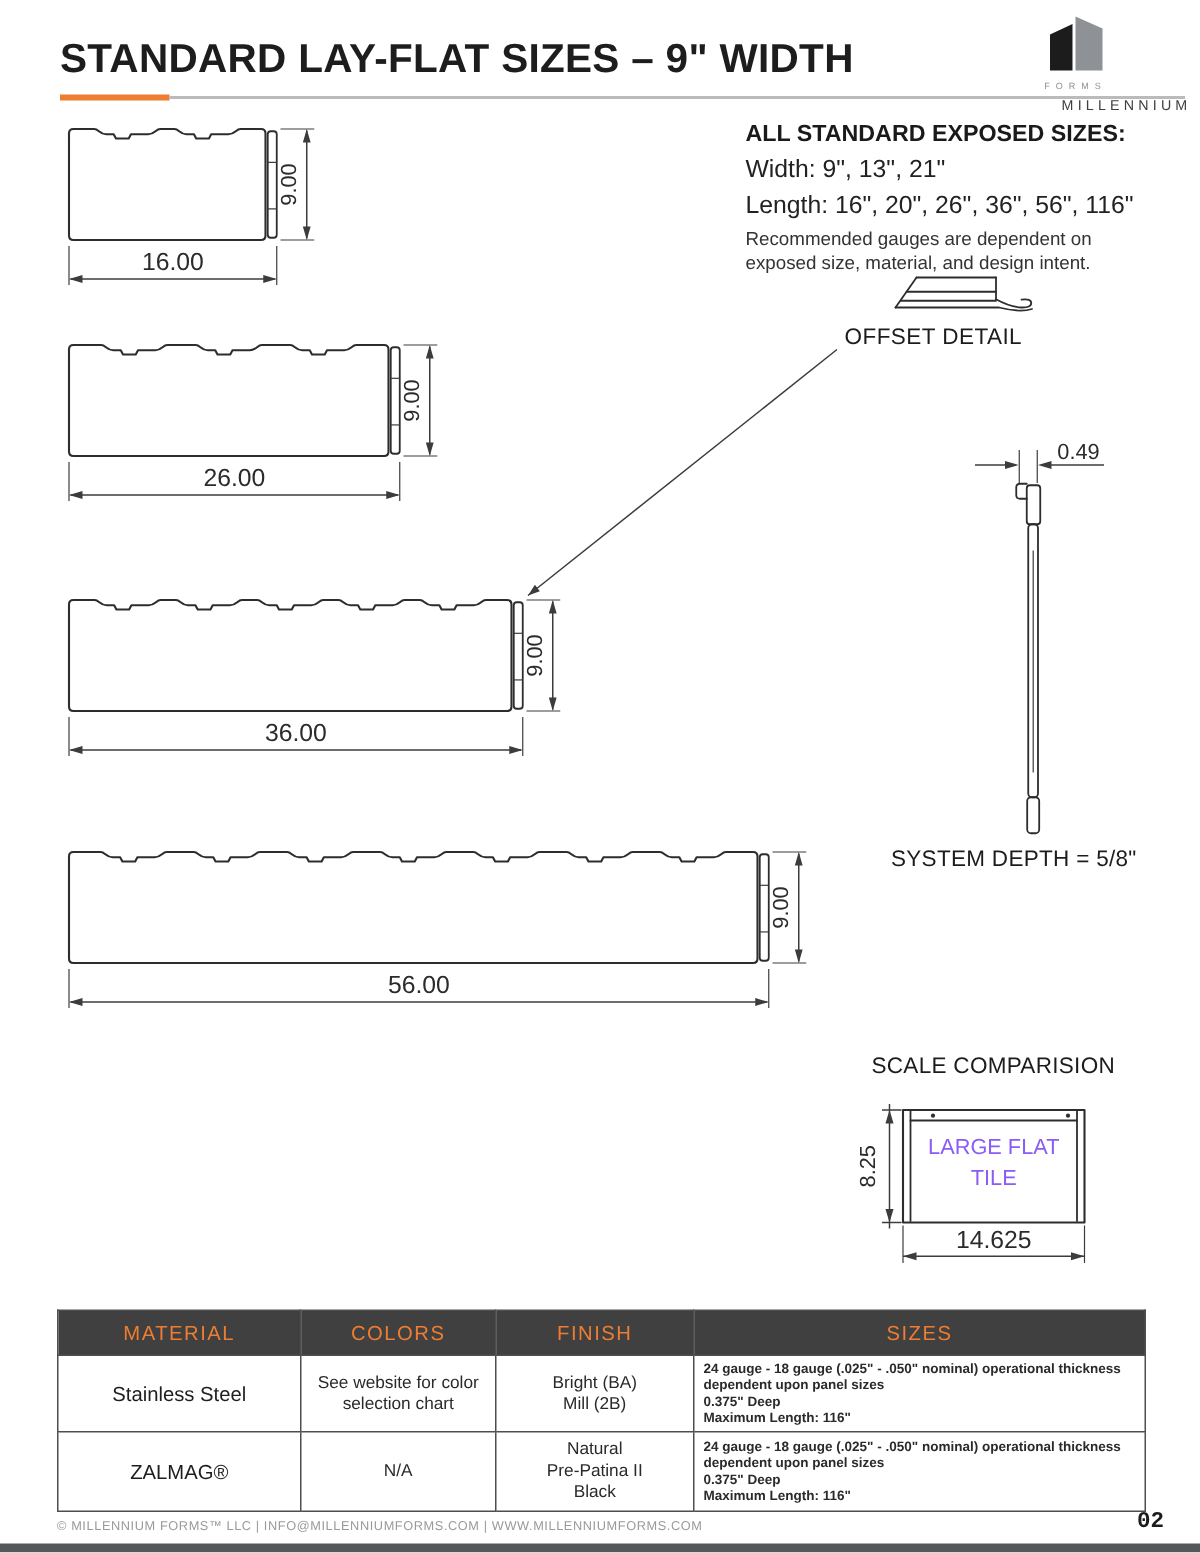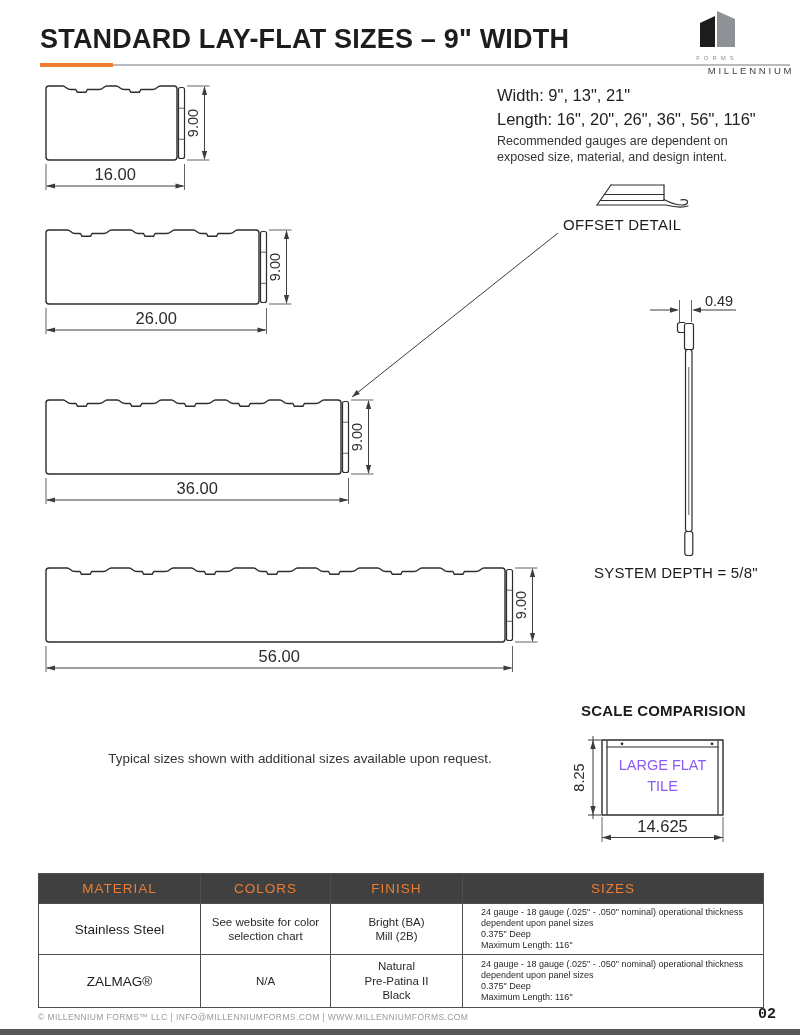--- a/index.html
+++ b/index.html
@@ -17,35 +17,35 @@
   .logo-sub   { left:656px; top:55px; width:122px; text-align:center; font-size:6px; letter-spacing:4px; color:#8f8f8f; }
 
   
   .sizes-block { left:497px; top:81px; width:296px; color:#1a1a1a; }
   .sizes-block .hd { font-size:15.5px; font-weight:bold; }
   .sizes-block .big { font-size:16.5px; margin-top:5px; color:#222; }
   .sizes-block .note { font-size:12.5px; line-height:16px; margin-top:4px; color:#333; }
 
   .offset-label  { left:563px; top:216px; font-size:15px; color:#1c1c1c; letter-spacing:.3px; }
   .system-depth  { left:594px; top:564px; font-size:15px; color:#1c1c1c; letter-spacing:.2px; }
-  .scale-heading { left:581px; top:702px; font-size:15px; color:#1c1c1c; letter-spacing:.2px;font-weight:bold; }
+  .scale-heading { left:581px; top:702px; font-size:15px; color:#1c1c1c; letter-spacing:.2px; }
   .tile-label    { left:605px; top:755px; width:115px; text-align:center; font-size:14.5px; line-height:21px; color:#8b5cf6; }
 
   .notes { left:40px; top:737px; width:520px; text-align:center; font-size:13.4px; line-height:17.5px; color:#343434; }
   .notes .p2 { margin-top:13px; }
 
   
   .spec-table { position:absolute; left:38px; top:873px; width:725px; border-collapse:collapse; table-layout:fixed; }
   .spec-table th, .spec-table td { border:1.2px solid #4e4e4e; }
   .spec-table th { height:27px; background:#404040; color:var(--accent); font-weight:normal;
                    font-size:13.5px; letter-spacing:1px; }
   .spec-table td { background:#fff; }
   td.mat  { font-size:13.5px; text-align:center; color:#1e1e1e; }
   td.mid  { font-size:11.5px; text-align:center; color:#2a2a2a; line-height:14.5px; }
-  td.sz   { font-size:9px; color:#2a2a2a; line-height:11px; padding:3px 18px; }
+  td.sz   { font-size:9px; color:#2a2a2a; line-height:11px; padding:3px 6px;font-weight:bold; }
   tr.r1 td { height:43px; } tr.r2 td { height:46px; }
 
   
   .footer-left { left:38px; top:1012px; font-size:8.5px; color:#9a9a9a; letter-spacing:.4px; }
   .page-num    { left:730px; top:1006px; width:46px; text-align:right; font-size:15px; font-weight:bold; color:#1b1b1b;font-family:Liberation Mono, monospace; }
   .bottom-bar  { left:0; top:1029px; width:800px; height:6px; background:#54585b; }
 
   
   #drawings { position:absolute; left:0; top:75px; }
   .ln  { fill:#fff; stroke:#2d2d2d; stroke-width:1.4; stroke-linejoin:round; stroke-linecap:round; }
@@ -68,20 +68,21 @@
   <div class="abs logo-wrap">
     <svg width="130" height="44" viewBox="0 0 130 44">
       <polygon points="40,17 55,10 55,41 40,41" fill="#1c1c1c"></polygon>
       <polygon points="57,5 75,13 75,41 57,41" fill="#8e9296"></polygon>
     </svg>
   </div>
   <div class="abs logo-brand">MILLENNIUM</div>
   <div class="abs logo-sub">FORMS</div>
 
   <div class="abs sizes-block">
+    <div class="hd">ALL STANDARD EXPOSED SIZES:</div>
     <div class="big">Width: 9", 13", 21"</div>
     <div class="big">Length: 16", 20", 26", 36", 56", 116"</div>
     <div class="note">
       <span>Recommended gauges are dependent on</span><br>
       <span>exposed size, material, and design intent.</span>
     </div>
   </div>
 
   <div class="abs offset-label">OFFSET DETAIL</div>
   <div class="abs system-depth">SYSTEM DEPTH = 5/8"</div>
@@ -211,21 +212,20 @@
         <path d="M 46,571 V 597" class="thin"></path>
         <path d="M 512.5,571 V 597" class="thin"></path>
         <path d="M 47,593 H 511.5" class="dim"></path>
         <polygon points="46,593 55,590.4 55,595.6" class="ah"></polygon>
         <polygon points="512.5,593 503.5,590.4 503.5,595.6" class="ah"></polygon>
         <text x="279.25" y="587" text-anchor="middle" class="dimtxtL">56.00</text>
       </g>
     </svg>
 
   <div class="abs notes">
-    <div class="p2">Typical sizes shown with additional sizes available upon request.</div>
   </div>
 
   <table class="spec-table">
     <colgroup>
         <col style="width:162px">
         <col style="width:130px">
         <col style="width:132px">
         <col style="width:301px">
       </colgroup>
     <thead>

